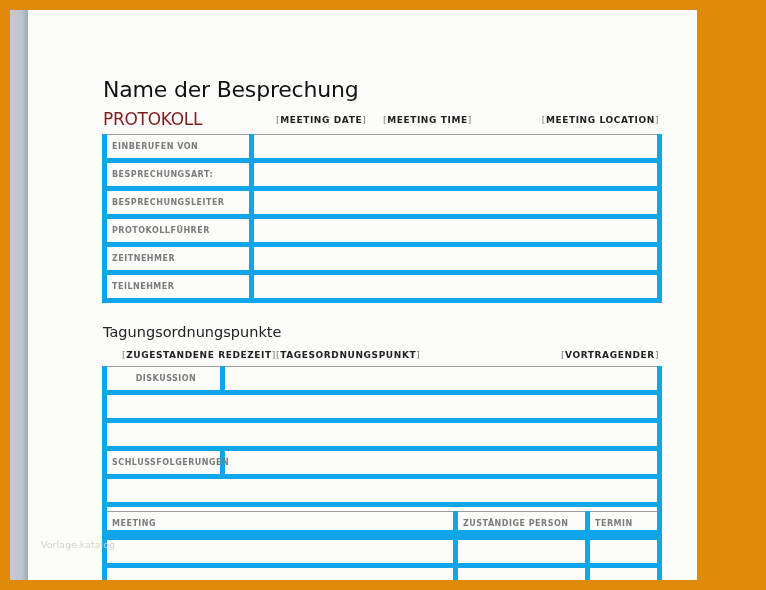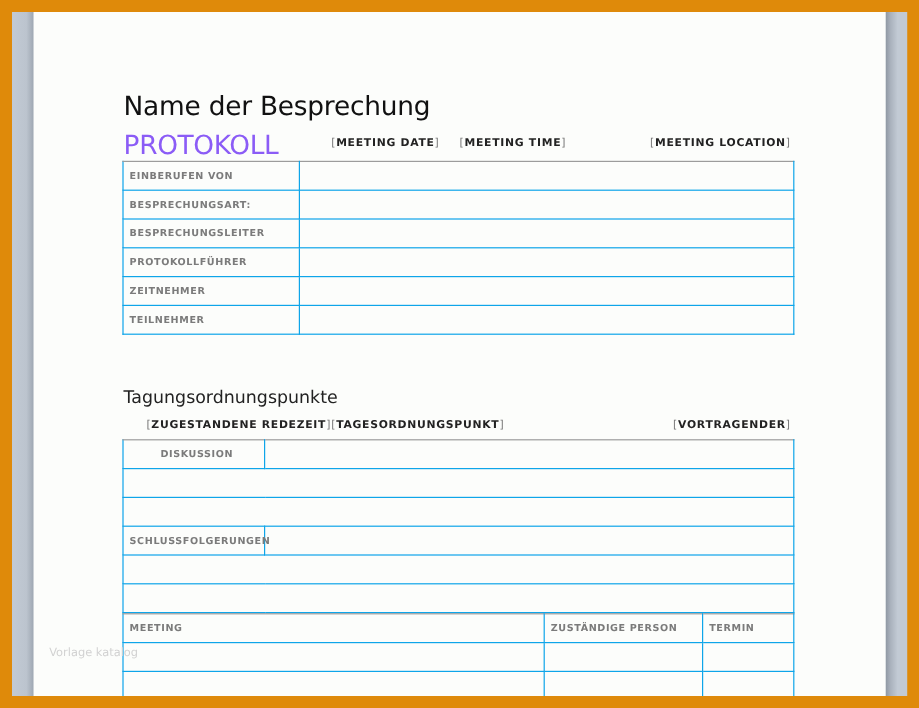--- a/index.html
+++ b/index.html
@@ -3,21 +3,21 @@
   <meta charset="utf-8">
   <style>
     html, body { margin: 0; padding: 0; }
     body {
       width: 766px; height: 590px; overflow: hidden;
       background: #df8a0a;
       position: relative;
       font-family: "DejaVu Sans", sans-serif;
     }
     .frame {
-      position: absolute; left: 10px; top: 10px; width: 746px; height: 570px;
+      position: absolute; left: 10px; top: 10px; width: 687px; height: 570px;
       background: #c0c8d2; overflow: hidden;
     }
     .side-left {
       position: absolute; left: 0; top: 0; width: 18px; height: 100%;
       background: linear-gradient(to right, #c2cad4 0, #bcc4ce 12px, #9ea7b2 18px);
     }
     .side-right {
       position: absolute; right: 0; top: 0; width: 18px; height: 100%;
       background: linear-gradient(to right, #8e97a2 0, #a9b1bc 4px, #c2cad4 10px, #c2cad4 18px);
     }
@@ -26,36 +26,36 @@
       background: #fcfdfb;
     }
     
     .title {
       position: absolute; left: 75px; top: 67px;
       font-family: "DejaVu Sans", sans-serif; font-size: 22px; color: #111;
       letter-spacing: -0.2px; white-space: nowrap;
     }
     .subtitle {
       position: absolute; left: 75px; top: 99px;
-      font-size: 22px; color: #8b5cf6; white-space: nowrap; letter-spacing: -0.3px;
+      font-size: 17px; color: #7f1d1d; white-space: nowrap; letter-spacing: -0.3px;
     }
     .meta {
       position: absolute; top: 105px;
       font-size: 9px; font-weight: bold; color: #222; letter-spacing: 0.6px; white-space: nowrap;
     }
     .meta .br { color: #777; font-weight: normal; }
     .section-h {
       position: absolute; left: 75px; top: 314px;
       font-size: 14.5px; color: #222; white-space: nowrap;
     }
     table.grid {
       position: absolute; border-collapse: collapse; table-layout: fixed;
     }
     table.grid td {
-      border: 1px solid #0ea5e9; padding: 0 0 0 5px; height: 23px;
+      border: 5px solid #0ea5e9; padding: 0 0 0 5px; height: 23px;
       font-size: 8px; font-weight: bold; color: #7b7b7b; letter-spacing: 0.5px;
       white-space: nowrap; vertical-align: middle;
     }
     table.grid tr.top-row td { border-top: 1.5px solid #9c9c9c; }
     .watermark {
       position: absolute; left: 13px; top: 529px;
       font-size: 9.5px; color: #d2d2d2; white-space: nowrap;
     }
   </style>
 </head>

